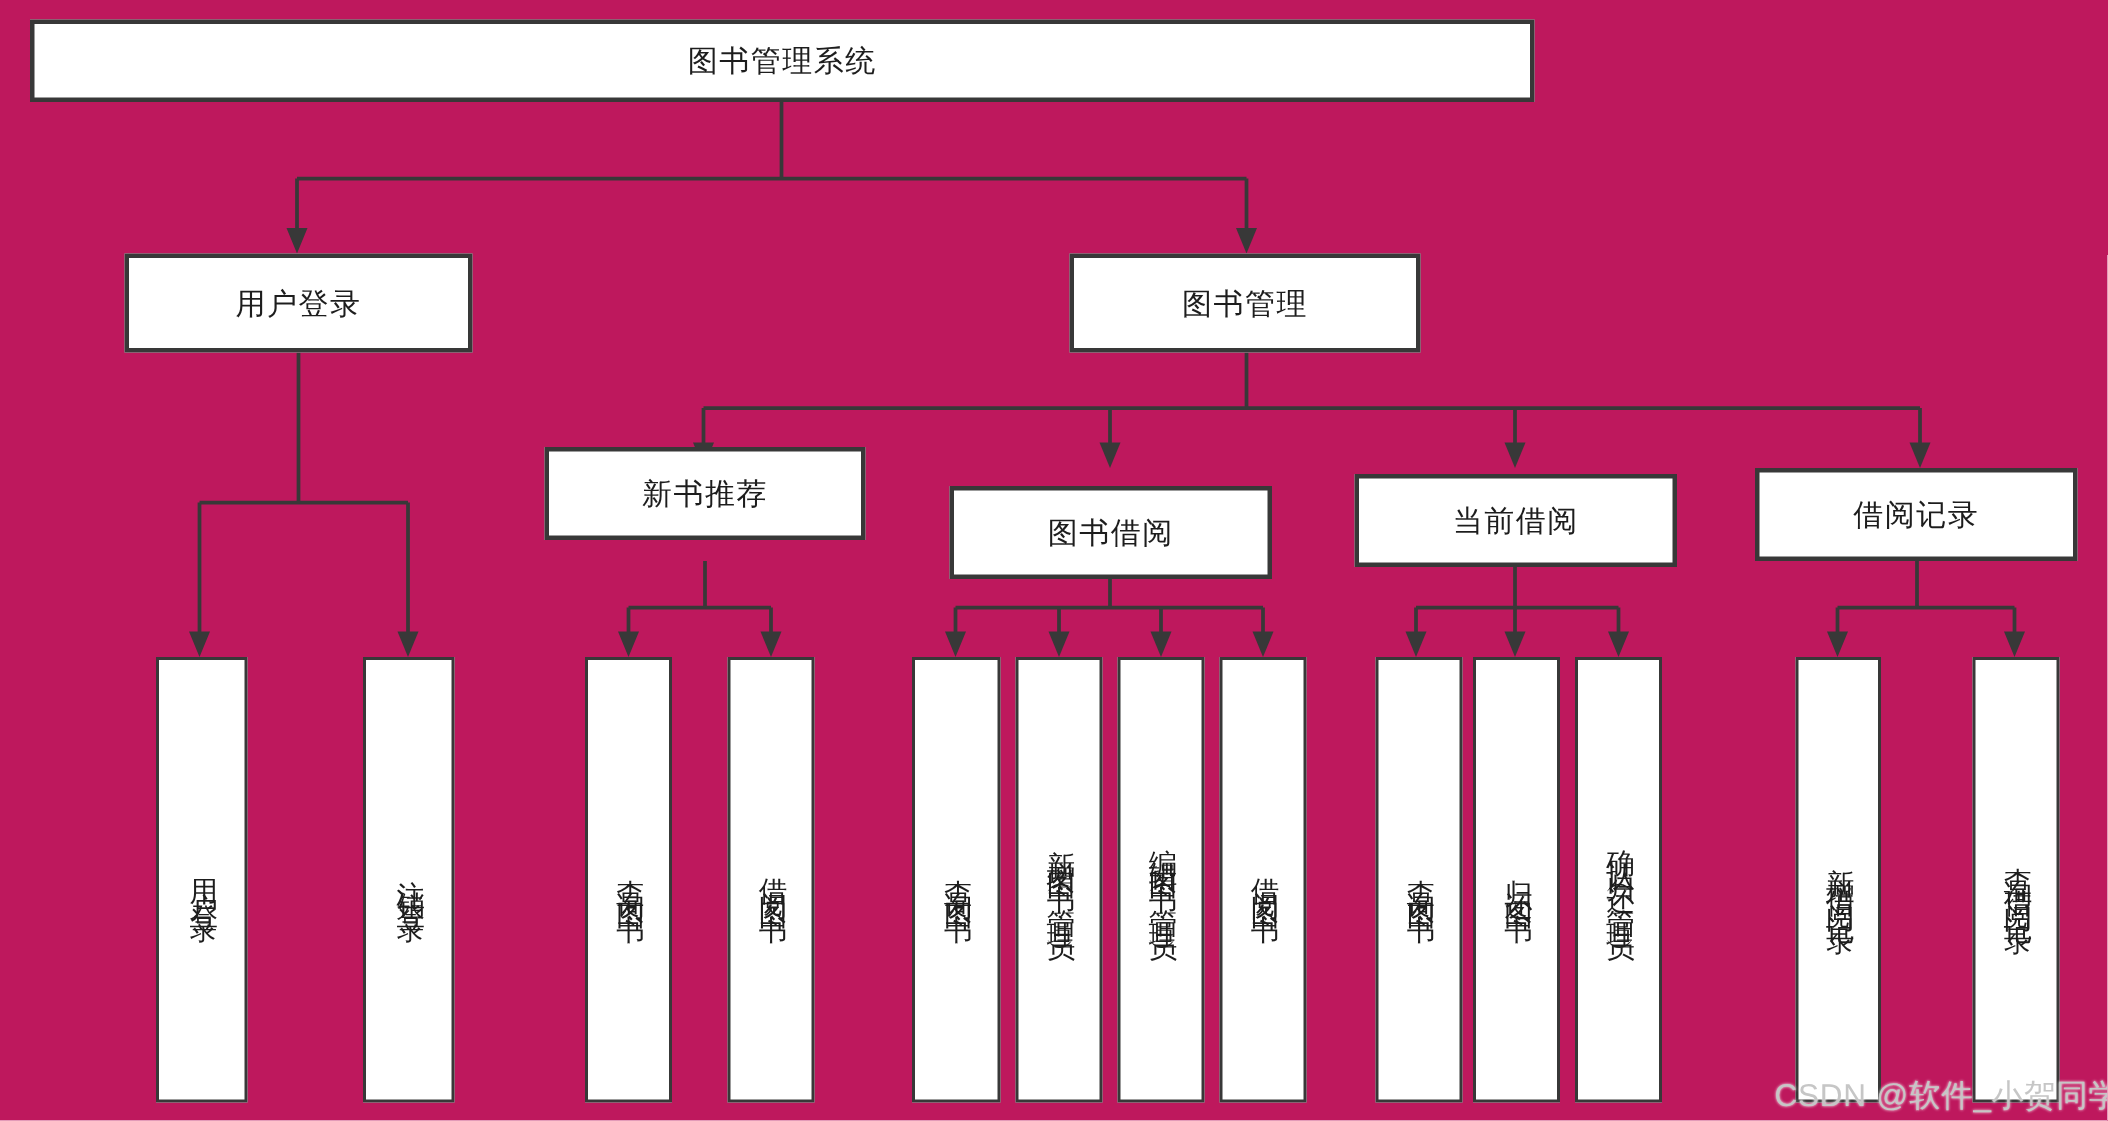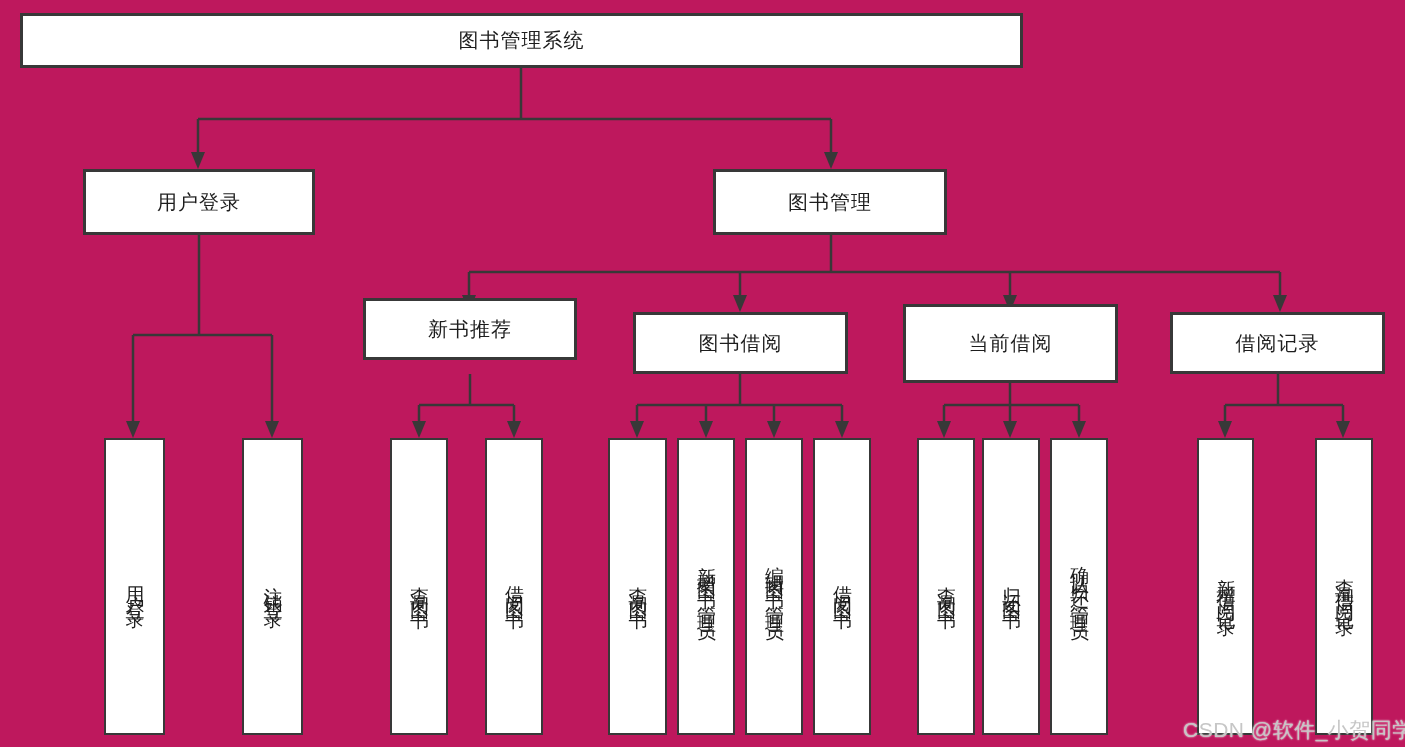--- a/index.html
+++ b/index.html
@@ -69,24 +69,24 @@
   <div class="node h" style="left:83px;top:169px;width:232px;height:66px">
     <span>用户登录</span>
   </div>
   <div class="node h" style="left:713px;top:169px;width:234px;height:66px">
     <span>图书管理</span>
   </div>
 
   <div class="node h" style="left:363px;top:298px;width:214px;height:62px">
     <span>新书推荐</span>
   </div>
-  <div class="node h" style="left:633px;top:312px;width:215px;height:62px">
+  <div class="node h" style="left:633px;top:324px;width:215px;height:62px">
     <span>图书借阅</span>
   </div>
-  <div class="node h" style="left:903px;top:304px;width:215px;height:79px">
+  <div class="node h" style="left:903px;top:316px;width:215px;height:62px">
     <span>当前借阅</span>
   </div>
   <div class="node h" style="left:1170px;top:312px;width:215px;height:62px">
     <span>借阅记录</span>
   </div>
 
   <div class="node v" style="left:104px;width:61px">
     <span class="vtxt">用户登录</span>
   </div>
   <div class="node v" style="left:242px;width:61px">

